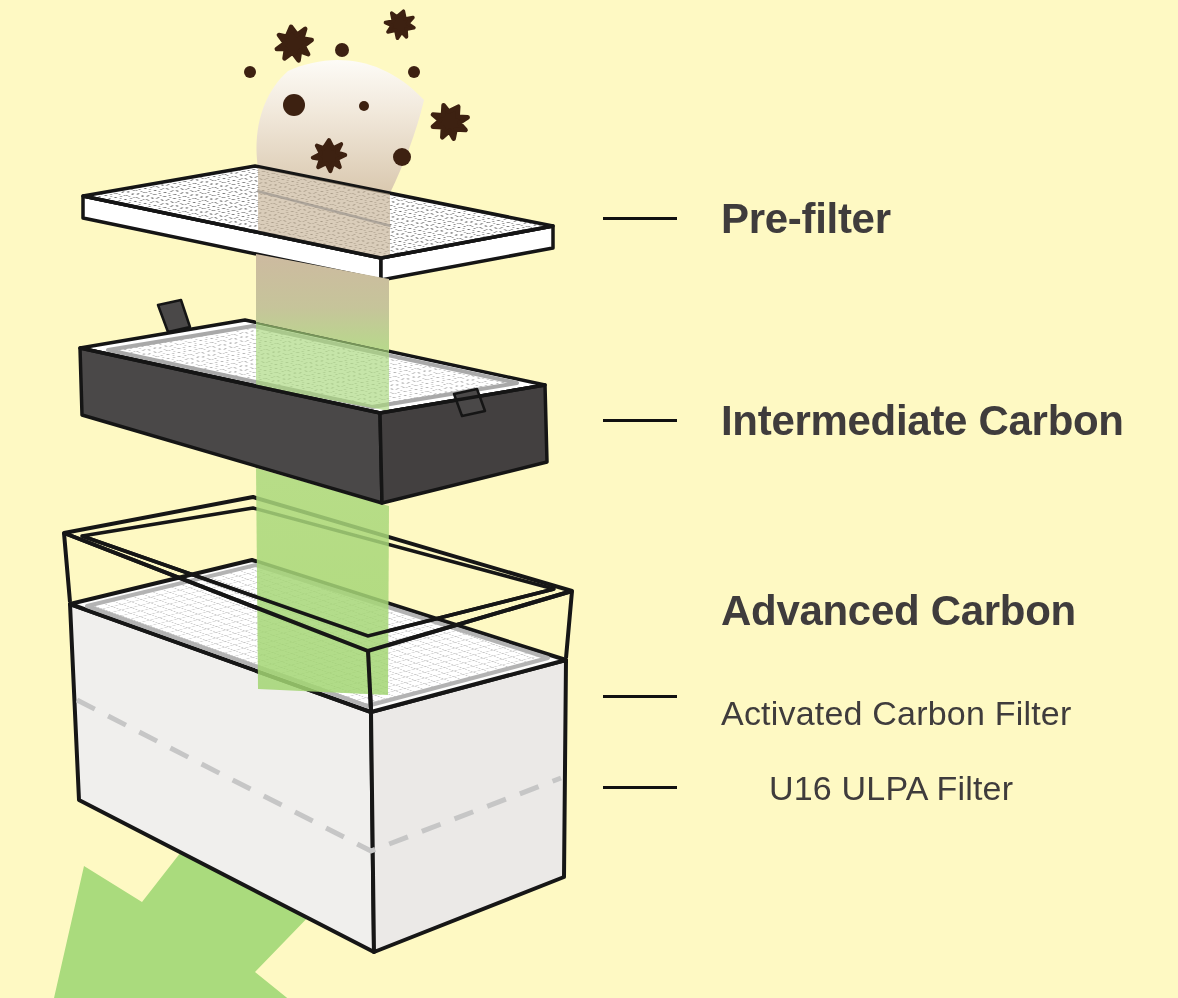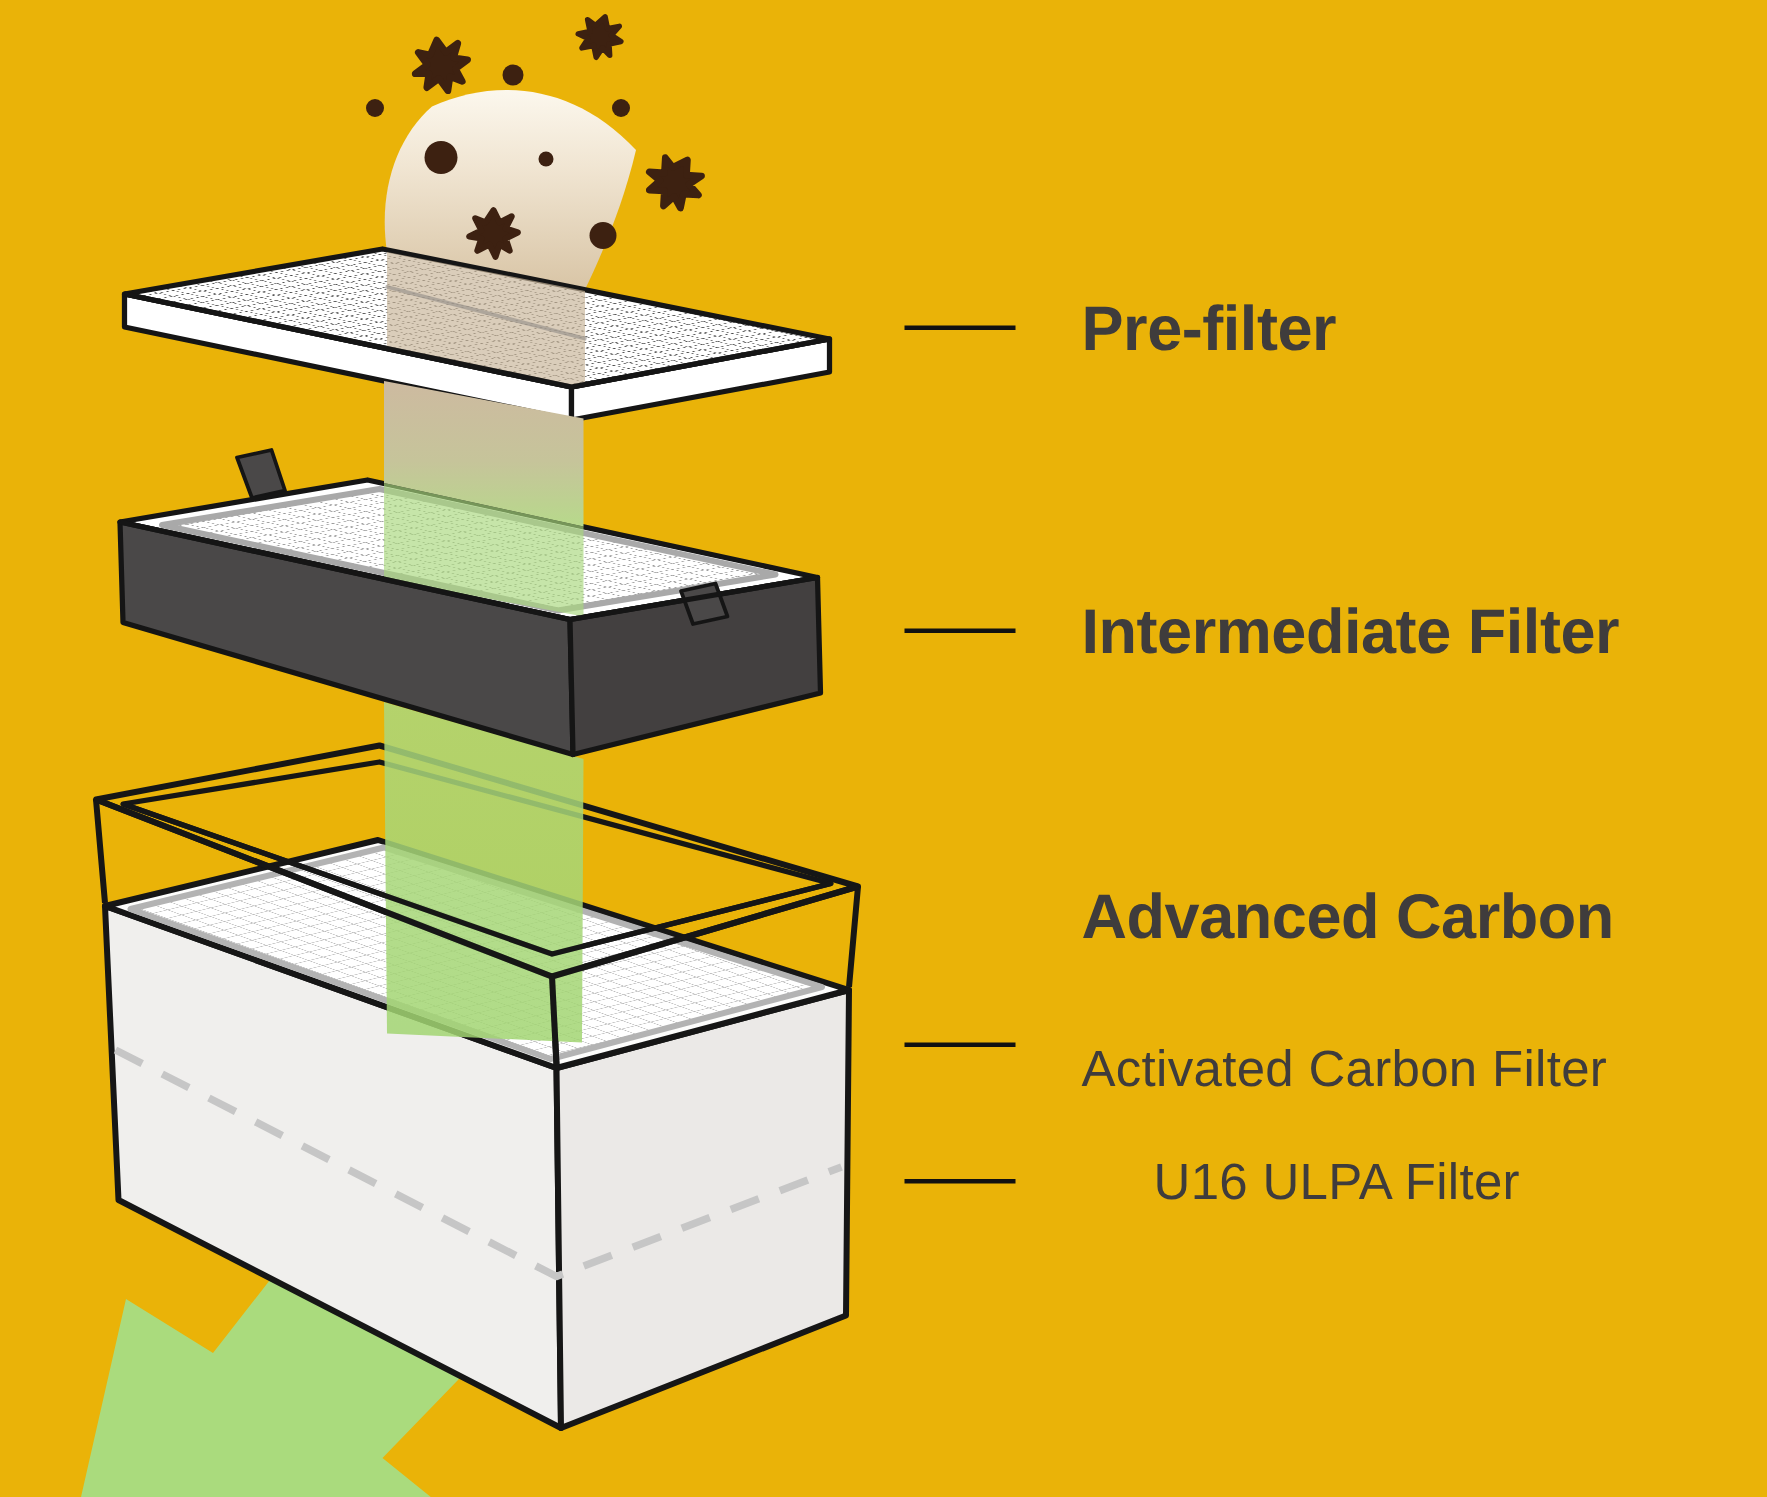--- a/index.html
+++ b/index.html
@@ -1,19 +1,19 @@
 <!DOCTYPE html>
 <html style="--c-text: #3f3c3c; --c-line: #111111; --c-particle: #3d2111; --c-arrow: #aadb7d; --c-frame: #4a4848; --c-frame-side: #434040; --c-box: #f0efed; --c-panel: #b3b3b3; --c-dash: #c6c6c6;"><head>
 <meta charset="utf-8">
 <style>
   html,body{margin:0;padding:0;background:#ffffff;}
   #canvas{
     position:relative;
     width:1178px;height:998px;
-    background:#eab308;
+    background:#fef9c3;
     overflow:hidden;
     font-family:"Liberation Sans", sans-serif;
   }
   #diagram-svg{position:absolute;left:0;top:0;width:1178px;height:998px;}
   .leader{
     position:absolute;
     width:74px;height:3px;
     background:var(--c-line,#111111);
   }
   .lbl{
@@ -143,17 +143,17 @@
       <path d="M80,348 L380,413 L545,385" fill="none" stroke="#151515" stroke-width="3.5"></path>
     </g>
   </svg>
 
   <div class="leader" style="left:603px;top:217px;"></div>
   <div class="leader" style="left:603px;top:419px;"></div>
   <div class="leader" style="left:603px;top:695px;"></div>
   <div class="leader" style="left:603px;top:786px;"></div>
 
   <div class="lbl lbl-bold" style="top:198px;">Pre-filter</div>
-  <div class="lbl lbl-bold" style="top:400px;">Intermediate Filter</div>
+  <div class="lbl lbl-bold" style="top:400px;">Intermediate Carbon</div>
   <div class="lbl lbl-bold" style="top:590px;">Advanced Carbon</div>
   <div class="lbl lbl-reg" style="top:696px;">Activated Carbon Filter</div>
   <div class="lbl lbl-reg" style="top:771px;margin-left:48px;">U16 ULPA Filter</div>
 </div>
 
 </body></html>

